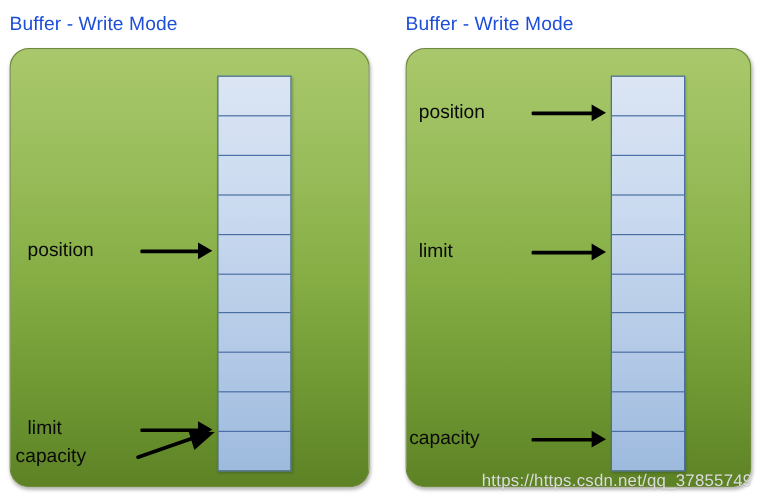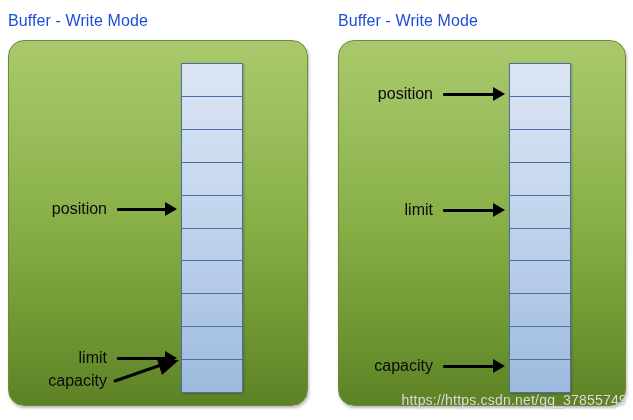--- a/index.html
+++ b/index.html
@@ -76,21 +76,20 @@
   }
   .buffer-cell:last-child { border-bottom: none; }
 
   
   .marker-label {
     position: absolute;
     font-size: 16px;
     color: #0a0a0a;
     white-space: nowrap;
     line-height: 18px;
-    text-align: right;
   }
 
   
   .arrow-h {
     position: absolute;
     height: 14px;
   }
   .arrow-h .shaft {
     position: absolute;
     left: 0;

